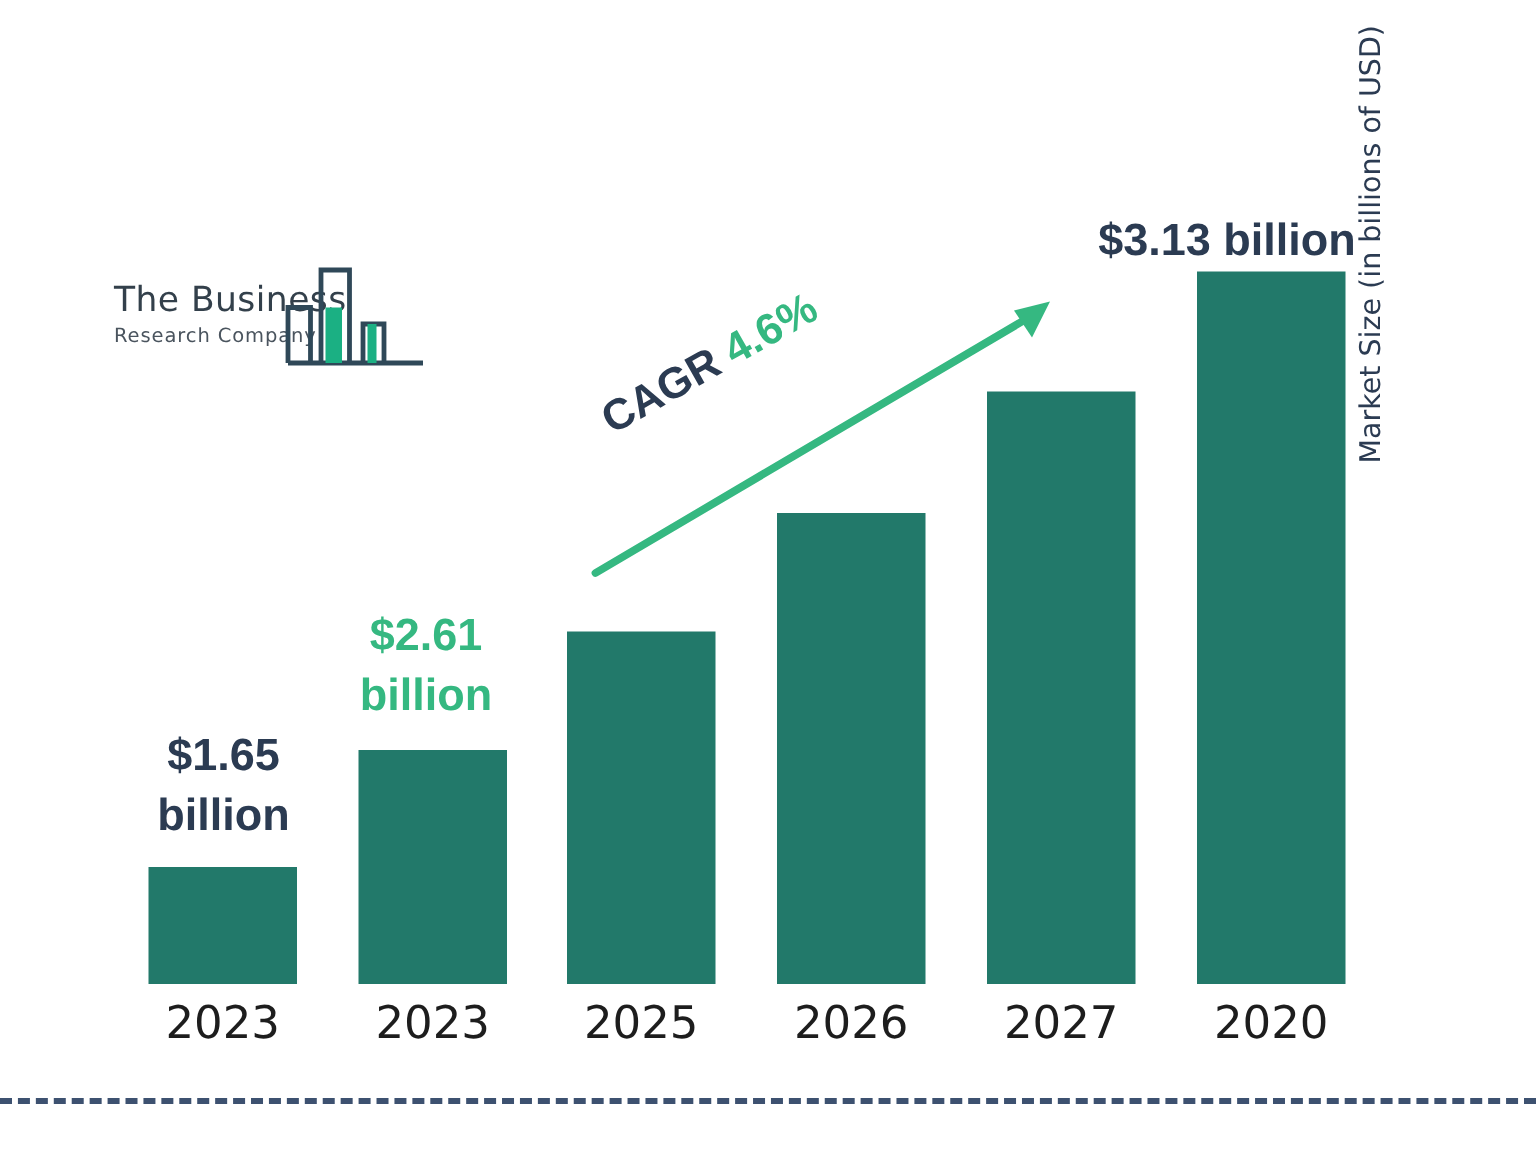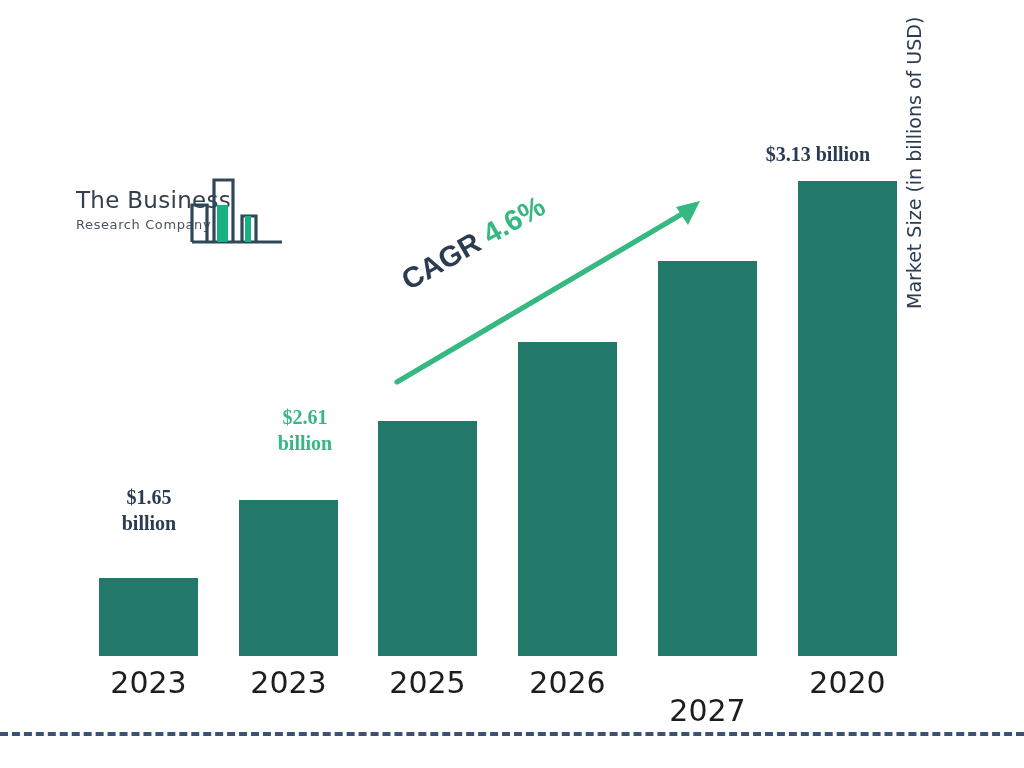--- a/index.html
+++ b/index.html
@@ -71,27 +71,26 @@
     top: 0px;
   }
 
   
   .bar {
     position: absolute;
     background: #22796a;
   }
   .bar-value {
     position: absolute;
-    font-size: 20px;
+    font-size: 30px;
     font-weight: bold;
     line-height: 1.32;
     text-align: center;
     color: #2b3b52;
     white-space: pre-line;
-    font-family: Liberation Serif, serif;
   }
   .bar-value.accent { color: #35b881; }
 
   .x-tick {
     position: absolute;
     top: 665px;
     font-size: 30px;
     color: #1d1d1d;
     text-align: center;
     font-family: "DejaVu Sans", sans-serif;
@@ -171,39 +170,39 @@
 
   <div class="bar" style="left:99px; top:578px; width:99px; height:78px;"></div>
   <div class="bar" style="left:239px; top:500px; width:99px; height:156px;"></div>
   <div class="bar" style="left:378px; top:421px; width:99px; height:235px;"></div>
   <div class="bar" style="left:518px; top:342px; width:99px; height:314px;"></div>
   <div class="bar" style="left:658px; top:261px; width:99px; height:395px;"></div>
   <div class="bar" style="left:798px; top:181px; width:99px; height:475px;"></div>
 
   <div class="bar-value" style="left:82px; top:484px; width:134px;">$1.65
 billion</div>
-  <div class="bar-value accent" style="left:238px; top:404px; width:134px;">$2.61
+  <div class="bar-value accent" style="left:217px; top:404px; width:134px;">$2.61
 billion</div>
   <div class="bar-value" style="left:723px; top:141px; width:190px;">$3.13 billion</div>
 
   <div class="cagr-arrow">
     <svg width="340" height="210" viewBox="0 0 340 210" xmlns="http://www.w3.org/2000/svg">
       <line x1="17" y1="197" x2="307" y2="26" stroke="#35b881" stroke-width="5.2" stroke-linecap="round"></line>
       <path d="M320 16 L296 22 L308 40 Z" fill="#35b881"></path>
     </svg>
   </div>
 
   <div class="cagr-label">
     <span>CAGR </span><span class="pct">4.6%</span>
   </div>
 
   <div class="x-tick" style="left:99px; width:99px;">2023</div>
   <div class="x-tick" style="left:239px; width:99px;">2023</div>
   <div class="x-tick" style="left:378px; width:99px;">2025</div>
   <div class="x-tick" style="left:518px; width:99px;">2026</div>
-  <div class="x-tick" style="left:658px; width:99px;margin-top:28px;">2027</div>
+  <div class="x-tick" style="left:658px; width:99px;">2027</div>
   <div class="x-tick" style="left:798px; width:99px;">2020</div>
 
   <div class="y-axis-title">Market Size (in billions of USD)</div>
 
   <div class="footer-rule"></div>
 
 </div>
 
 </body></html>

